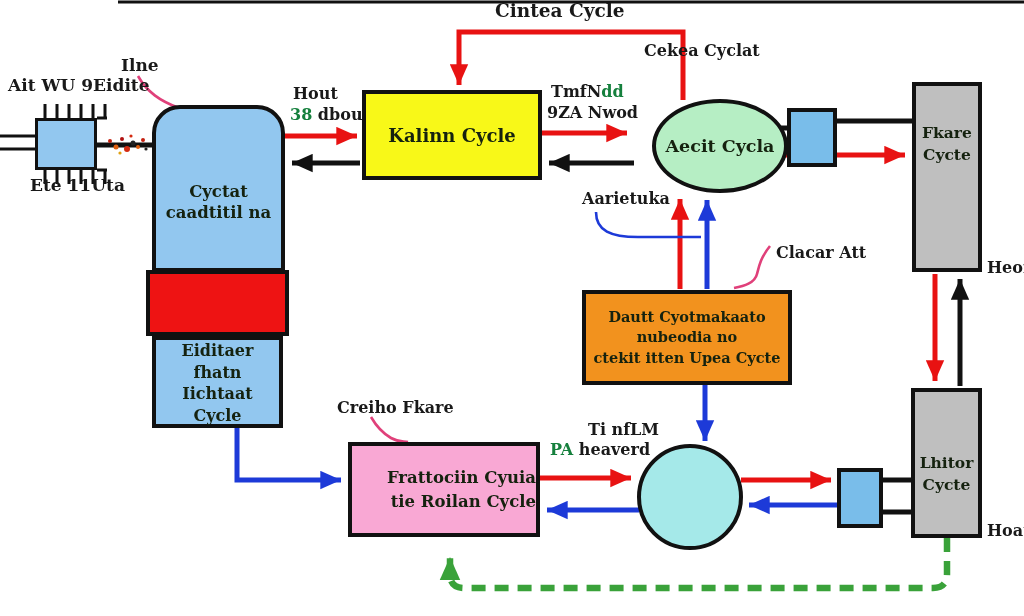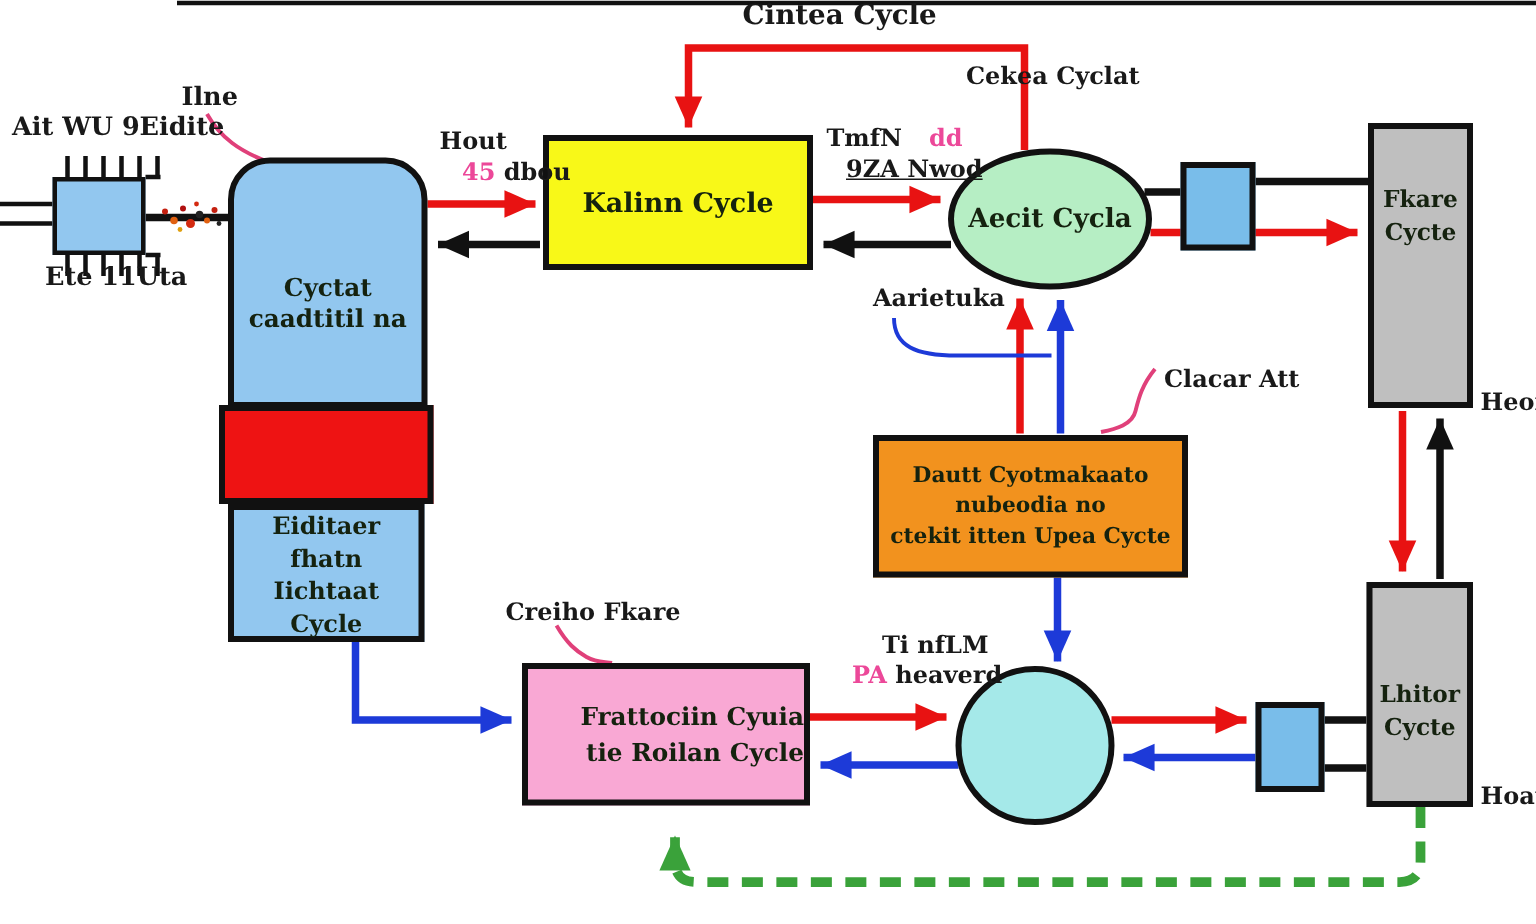--- a/index.html
+++ b/index.html
@@ -10,31 +10,31 @@
         display:flex;flex-direction:column;align-items:center;text-align:center;
         font-weight:700;color:#15220f;}
   .node .ln{width:100%;}
   .inlet{left:35px;top:118px;width:62px;height:52px;border-width:3px;}
   .boiler-top{left:152px;top:105px;width:133px;height:167px;border-radius:28px 28px 0 0;
               padding-top:72px;font-size:16.5px;line-height:1.3;}
   .red-section{left:146px;top:270px;width:143px;height:66px;}
   .boiler-bottom{left:152px;top:336px;width:131px;height:92px;justify-content:flex-start;
                  font-size:16px;line-height:1.35;}
   .kalina{left:362px;top:90px;width:180px;height:90px;justify-content:center;font-size:18px;}
-  .aecit{left:632px;top:99px;width:136px;height:94px;border-radius:50%;justify-content:center;font-size:17.5px;}
+  .aecit{left:652px;top:99px;width:136px;height:94px;border-radius:50%;justify-content:center;font-size:17.5px;}
   .rect-a{left:787px;top:108px;width:50px;height:59px;}
   .flare{left:912px;top:82px;width:70px;height:190px;padding-top:36px;font-size:15.5px;line-height:1.4;align-items:flex-end;}
   .mixer{left:582px;top:290px;width:210px;height:95px;justify-content:center;font-size:14.5px;line-height:1.4;}
   .green-box{left:348px;top:442px;width:192px;height:95px;justify-content:center;font-size:16.5px;line-height:1.4;}
   .pump{left:637px;top:444px;width:106px;height:106px;border-radius:50%;}
   .rect-b{left:837px;top:468px;width:46px;height:60px;}
   .lhitor{left:911px;top:388px;width:71px;height:150px;padding-top:60px;font-size:15.5px;line-height:1.4;}
   .lbl{position:absolute;z-index:3;font-weight:700;color:#191919;white-space:nowrap;
        font-size:16px;line-height:1.1;}
-  .lbl .accent{color:#ec4899;margin-left:18px;}
+  .lbl .accent{color:#15803d;}
   .title{font-size:18.5px;}
   .sz17{font-size:17px;}
 </style>
 </head>
 <body>
 
 <div class="stage">
 
   <svg class="layer" width="1024" height="616" viewBox="0 0 1024 616">
     <defs>
@@ -161,27 +161,27 @@
     <div class="ln">Cycte</div>
   </div>
 
   <div class="lbl title" style="left:495px;top:1px;">Cintea Cycle</div>
   <div class="lbl sz17" style="left:8px;top:76px;">Ait WU 9Eidite</div>
   <div class="lbl sz17" style="left:30px;top:176px;">Ete 11Uta</div>
   <div class="lbl sz17" style="left:121px;top:56px;">Ilne</div>
 
   <div class="lbl" style="left:293px;top:85px;">Hout</div>
   <div class="lbl" style="left:290px;top:106px;">
-    <span class="accent">45</span><span> dbou</span>
+    <span class="accent">38</span><span> dbou</span>
   </div>
 
   <div class="lbl" style="left:551px;top:83px;">
     <span>TmfN</span><span class="accent">dd</span>
   </div>
-  <div class="lbl" style="left:564px;top:104px;text-decoration:underline;">9ZA Nwod</div>
+  <div class="lbl" style="left:547px;top:104px;">9ZA Nwod</div>
 
   <div class="lbl" style="left:644px;top:42px;">Cekea Cyclat</div>
   <div class="lbl" style="left:582px;top:190px;">Aarietuka</div>
   <div class="lbl" style="left:776px;top:244px;">Clacar Att</div>
   <div class="lbl" style="left:337px;top:399px;">Creiho Fkare</div>
 
   <div class="lbl" style="left:556px;top:421px;margin-left:32px;">Ti nfLM</div>
   <div class="lbl" style="left:550px;top:441px;">
     <span class="accent">PA</span><span> heaverd</span>
   </div>

